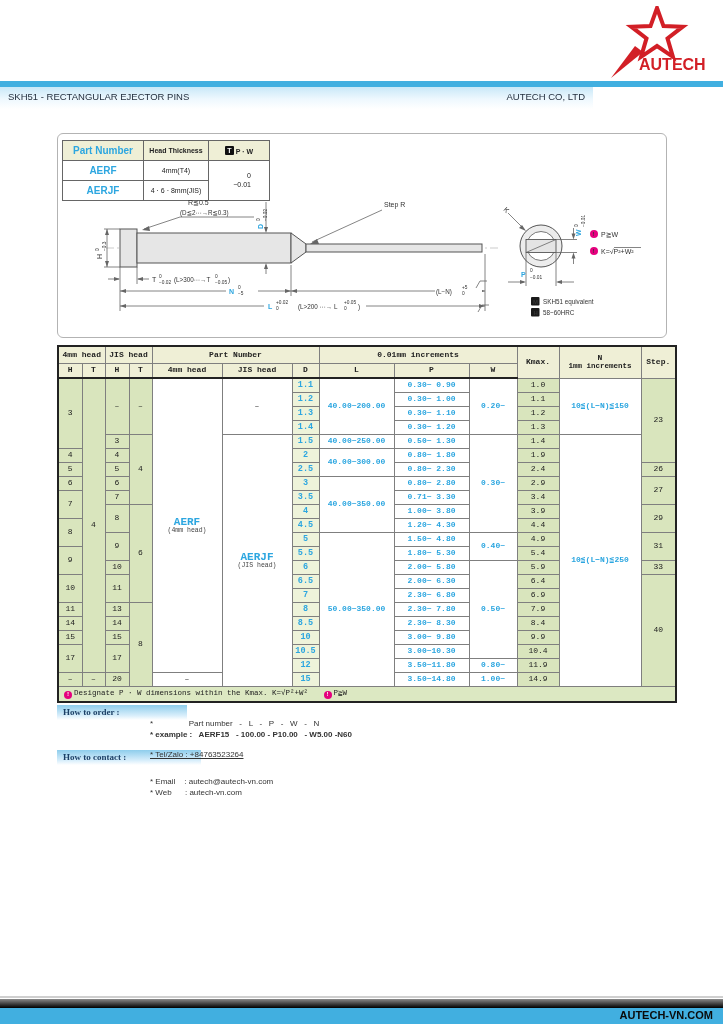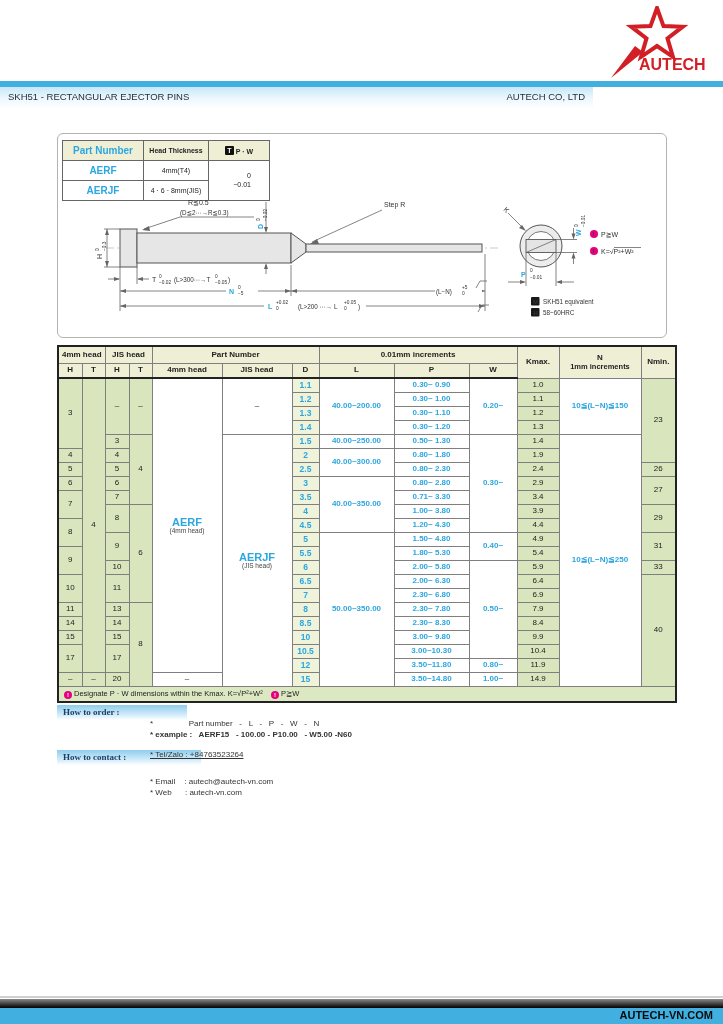--- a/index.html
+++ b/index.html
@@ -28,21 +28,21 @@
   .pin-svg text{font-family:"Liberation Sans",sans-serif;fill:#333;}
   .pin-svg .lbl{font-size:7px;}
   .pin-svg .sm{font-size:6.3px;}
   .pin-svg .tol{font-size:4.8px;}
   .pin-svg .blu{fill:#2CA6E0;font-weight:bold;}
   .pin-svg .dim{stroke:#666;stroke-width:0.8;fill:none;}
   .pin-svg .part{fill:#e6e6e6;stroke:#555;stroke-width:1;}
   .pin-svg .ah{fill:#666;stroke:none;}
   
   .bt{position:absolute;left:57px;top:345px;border-collapse:collapse;table-layout:fixed;
-      border:2px solid #222;}
+      border:2px solid #222;font-family:Liberation Mono, monospace;}
   .bt td{border:1px solid #7f7f7f;text-align:center;padding:0;font-size:8px;height:13px;
          line-height:1.05;overflow:hidden;}
   .bt tr.hr1 td{height:16px;}
   .bt tr.hr2 td{border-bottom:2px solid #222;}
   .bt .hd{background:#EFEFD6;font-weight:bold;}
   .bt .g{background:#D9E5BD;}
   .bt .dc{background:#EEF3DA;color:#2CA6E0;font-weight:bold;font-size:8.5px;}
   .bt .v{color:#2CA6E0;font-weight:bold;white-space:pre;}
   .bt .pnc{background:#fff;}
   .pn-name{font-size:11px;font-weight:bold;color:#2CA6E0;line-height:1;}
@@ -261,21 +261,21 @@
         <tr class="hr1">
       <td class="hd" colspan="2">4mm head</td>
       <td class="hd" colspan="2">JIS head</td>
       <td class="hd" colspan="3">Part Number</td>
       <td class="hd" colspan="3">0.01mm increments</td>
       <td class="hd" rowspan="2">Kmax.</td>
       <td class="hd" rowspan="2">
         <div>N</div>
         <div class="hdr-sub">1mm increments</div>
       </td>
-      <td class="hd" rowspan="2">Nmin.</td>
+      <td class="hd" rowspan="2">Step.</td>
     </tr>
     <tr class="hr2">
       <td class="hd">H</td>
       <td class="hd">T</td>
       <td class="hd">H</td>
       <td class="hd">T</td>
       <td class="hd">4mm head</td>
       <td class="hd">JIS head</td>
       <td class="hd">D</td>
       <td class="hd">L</td>

